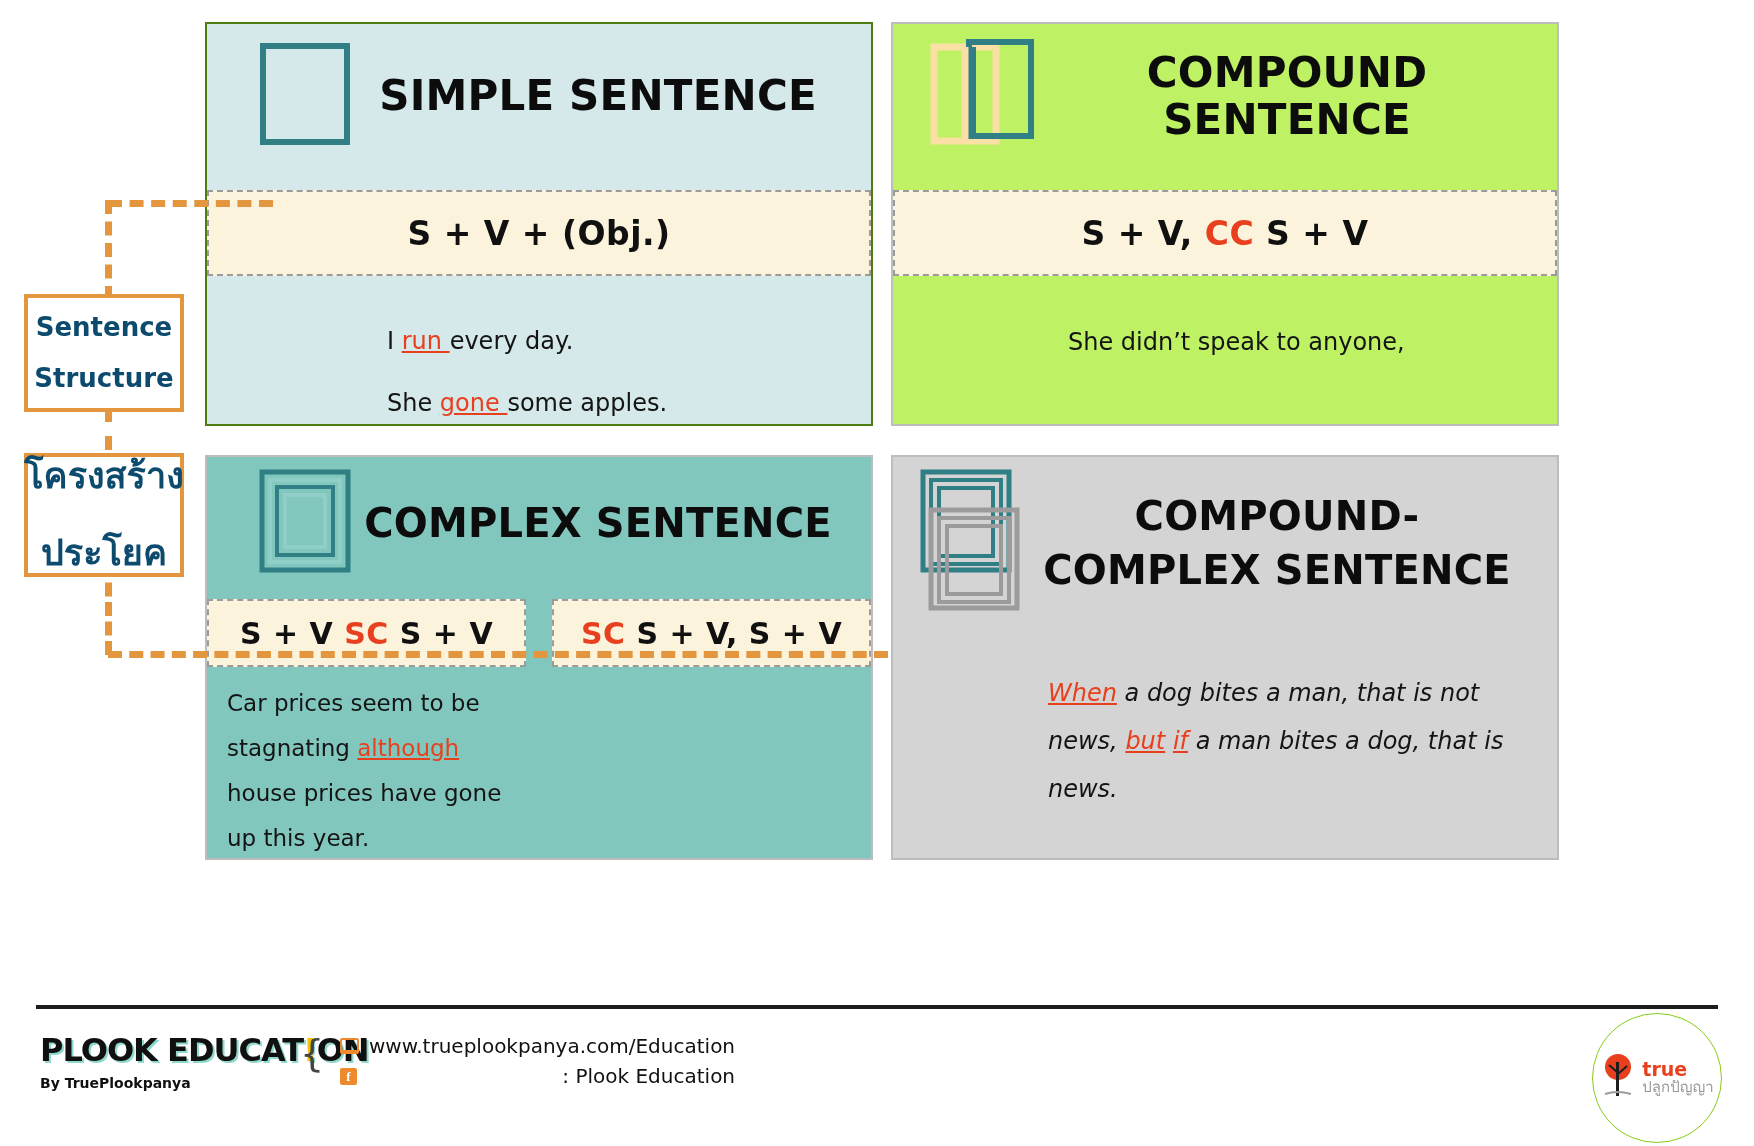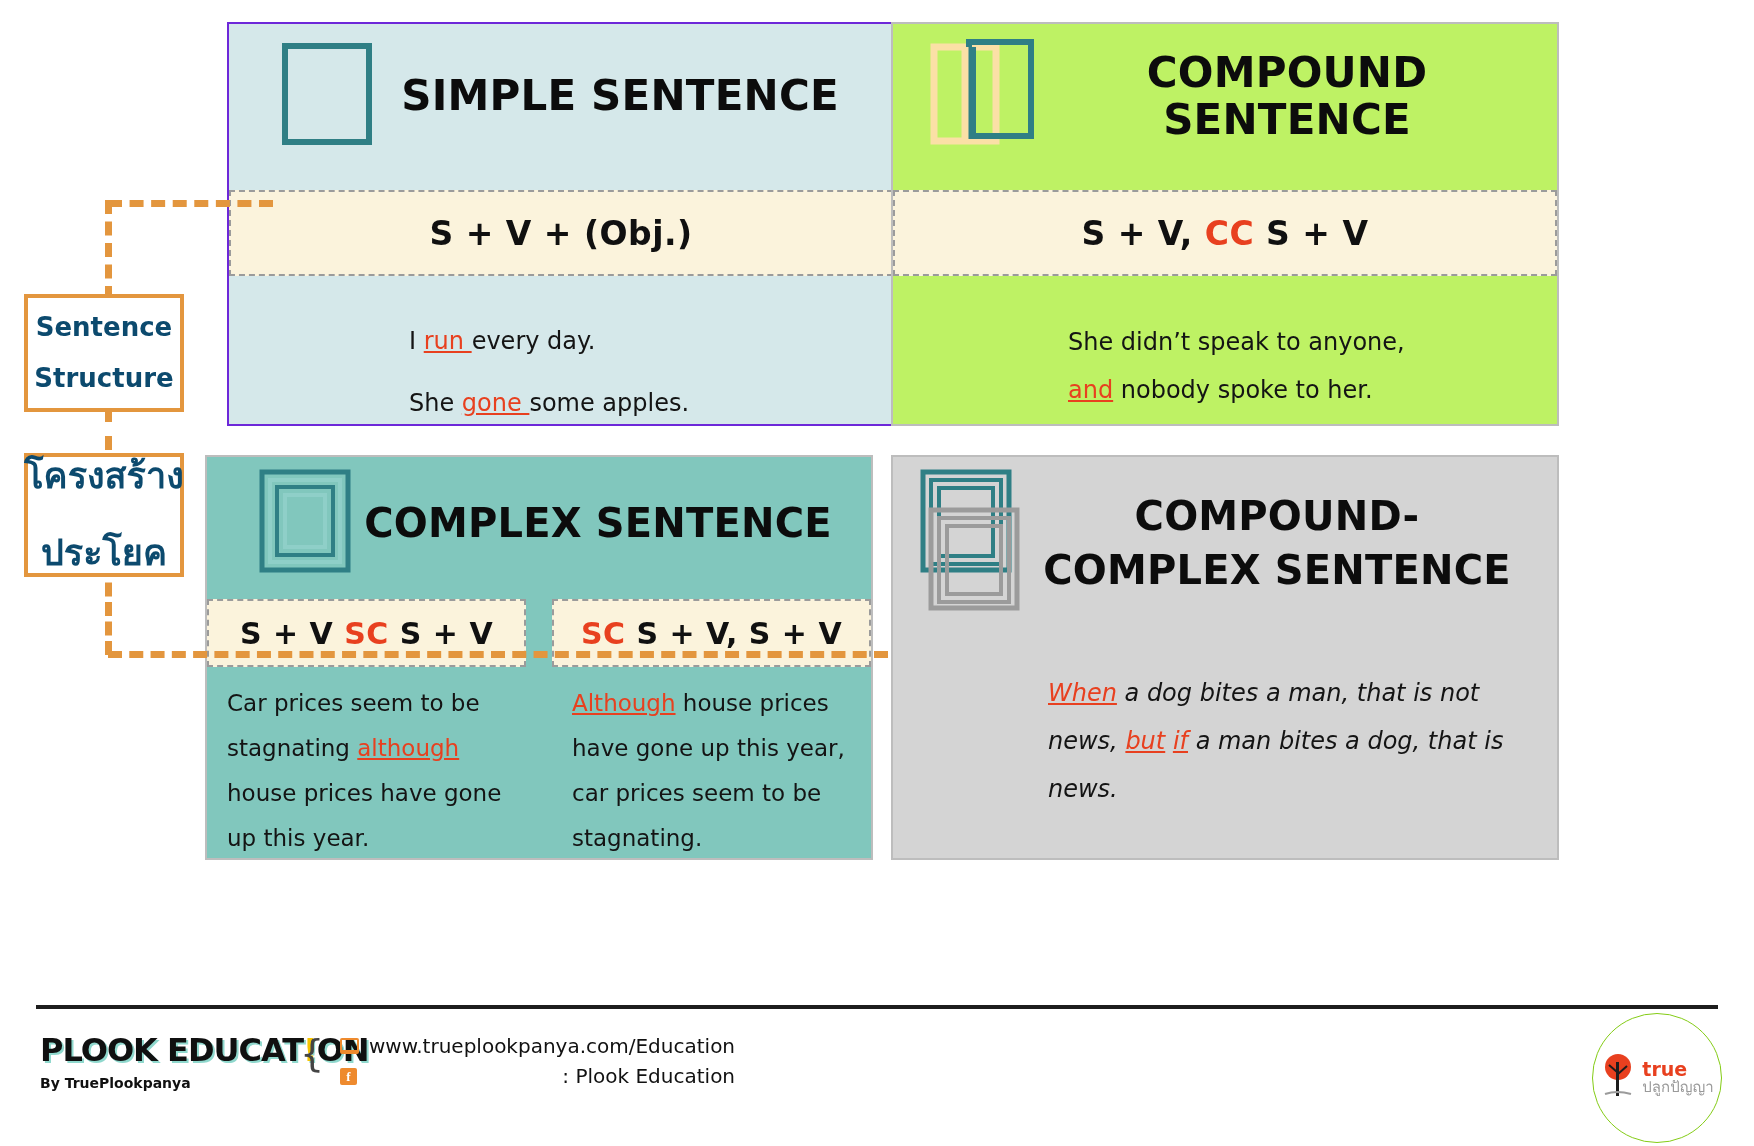--- a/index.html
+++ b/index.html
@@ -51,21 +51,21 @@
     letter-spacing:.5px;
   }
   .sc{color:#e8401f;}
 
   .examples{box-sizing:border-box;color:#141414;}
   .examples p{margin:0;}
   .hl{color:#e8401f;text-decoration:underline;}
 
   
   #card-simple{left:205px;top:22px;width:668px;height:404px;
-    background:#d5e8ea;border:2px solid #6d28d9;margin-left:22px;}
+    background:#d5e8ea;border:2px solid #4d7c0f;}
   #card-simple .card-head{height:144px;padding-left:52px;padding-right:26px;}
   #card-simple .card-title{font-size:42px;}
   #card-simple .formula{position:absolute;left:0;right:0;top:166px;height:86px;font-size:33px;}
   #card-simple .examples{position:absolute;left:0;right:0;top:252px;
     padding:34px 0 0 180px;font-size:24px;line-height:2.6;}
 
   
   #card-compound{left:891px;top:22px;width:668px;height:404px;
     background:#bef264;border:2px solid #bdbdbd;}
   #card-compound .card-head{height:144px;padding-left:36px;padding-right:20px;}
@@ -184,23 +184,20 @@
     <div class="card-title">COMPOUND  SENTENCE</div>
   </div>
   <div class="formula">
     <span>S + V,&nbsp;</span>
       <span class="sc">CC</span>
       <span>&nbsp;S + V</span>
   </div>
   <div class="examples">
     <p>
       <span>She didn’t speak to anyone,</span>
-    </p>
-    <p>
-      <span class="hl">and</span><span> nobody spoke to her.</span>
     </p>
   </div>
 </div>
 
 <div class="card" id="card-complex">
   <div class="card-head">
     <span class="icon">
       <svg width="92" height="104" viewBox="0 0 92 104">
         <rect x="3" y="3" width="86" height="98" fill="none" stroke="#2f7f85" stroke-width="5"></rect>
         <rect x="11" y="11" width="70" height="82" fill="none" stroke="#8fcfc8" stroke-width="4"></rect>
@@ -220,23 +217,20 @@
       </div>
       <div class="examples">
         <span>Car prices seem to be stagnating </span><span class="hl">although</span><span> house prices have gone up this year.</span>
       </div>
     </div>
     <div class="col">
       <div class="formula">
         <span class="sc">SC</span>
           <span>&nbsp;S + V, S + V</span>
       </div>
-      <div class="examples">
-        <span class="hl">Although</span><span> house prices have gone up this year, car prices seem to be stagnating.</span>
-      </div>
     </div>
   </div>
 </div>
 
 <div class="card" id="card-cc">
   <div class="card-head">
     <span class="icon">
       <svg width="120" height="150" viewBox="0 0 120 150">
         <rect x="10" y="6" width="86" height="98" fill="none" stroke="#2f7f85" stroke-width="5"></rect>
         <rect x="18" y="14" width="70" height="84" fill="none" stroke="#2f7f85" stroke-width="4"></rect>

